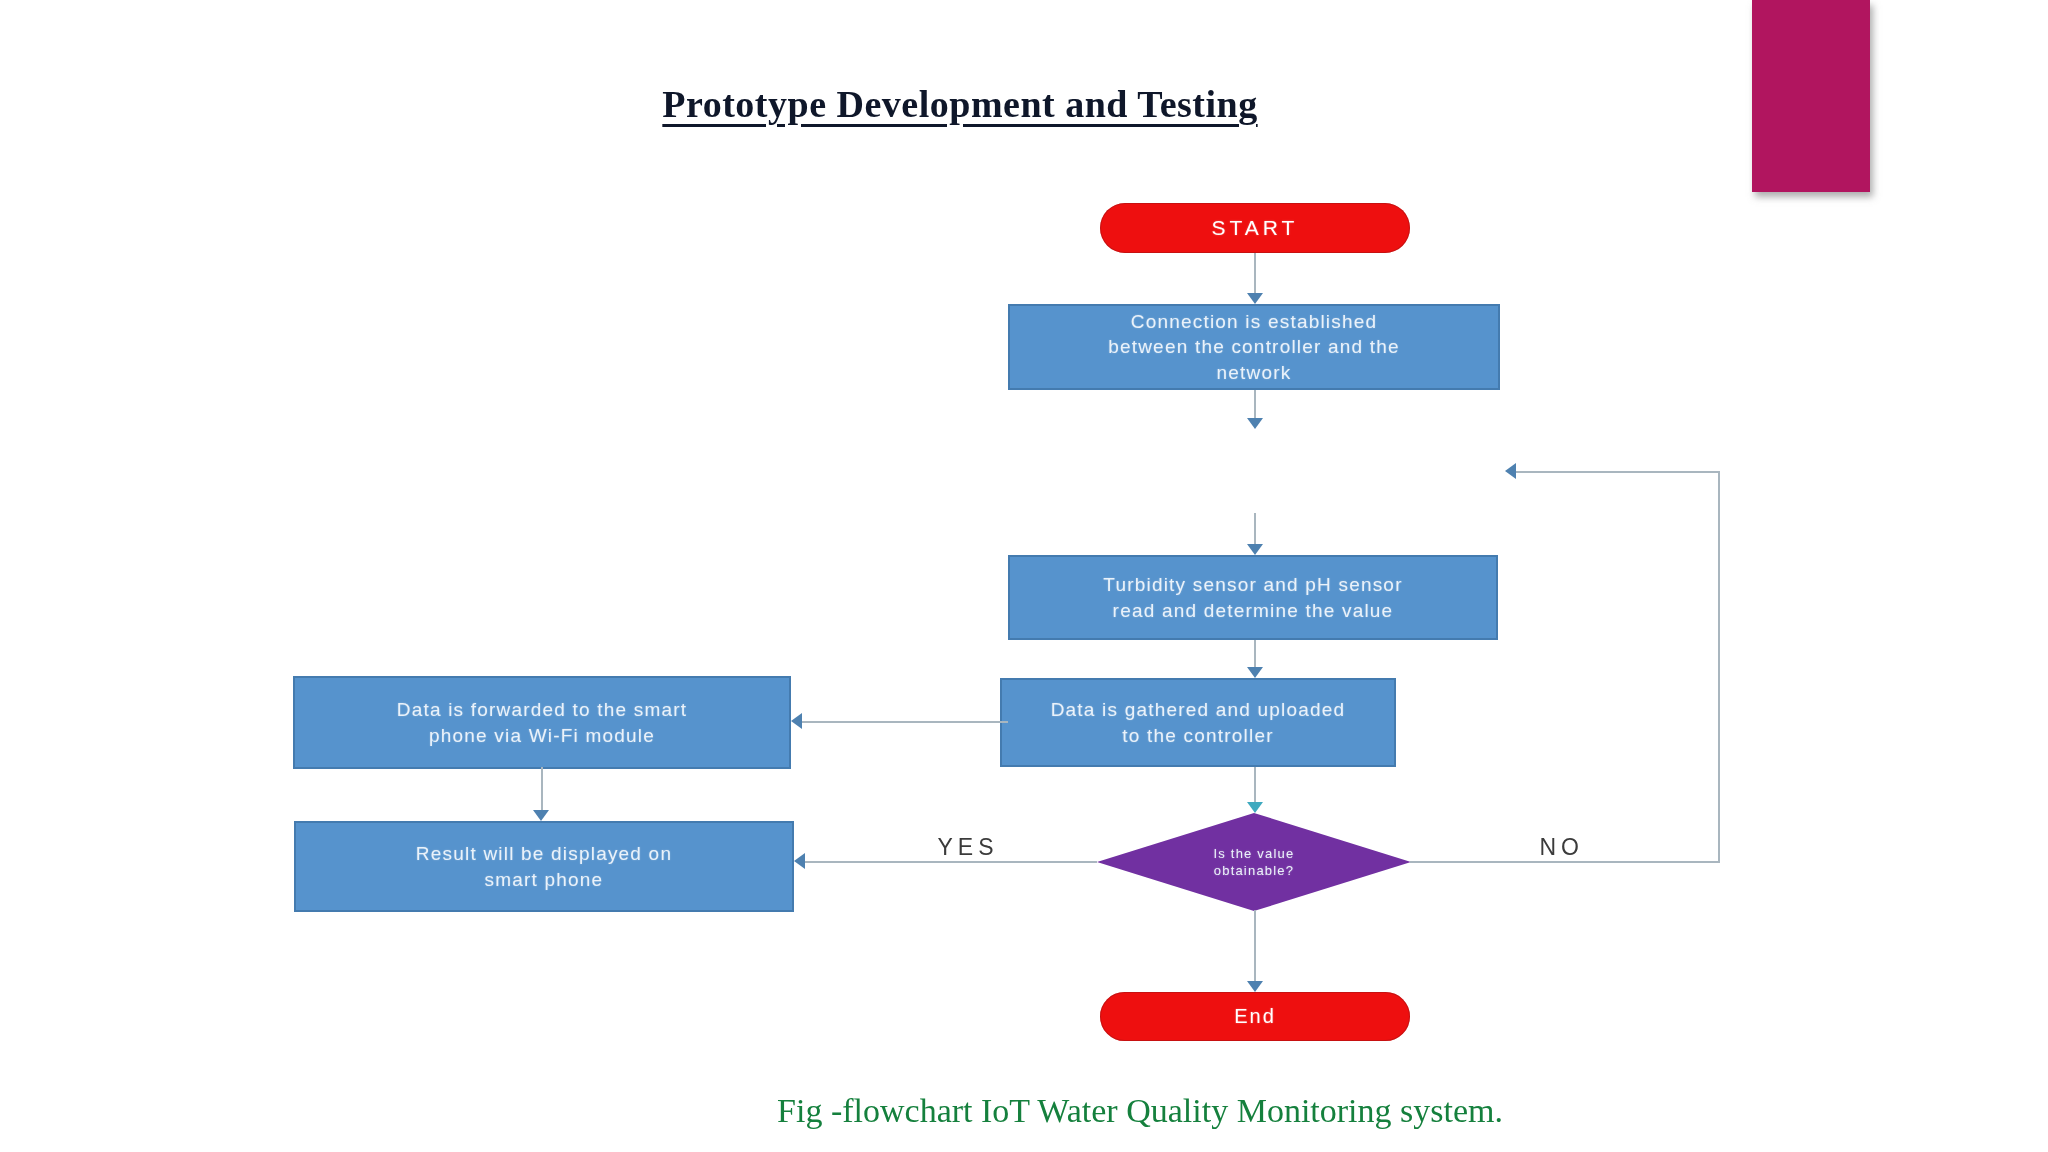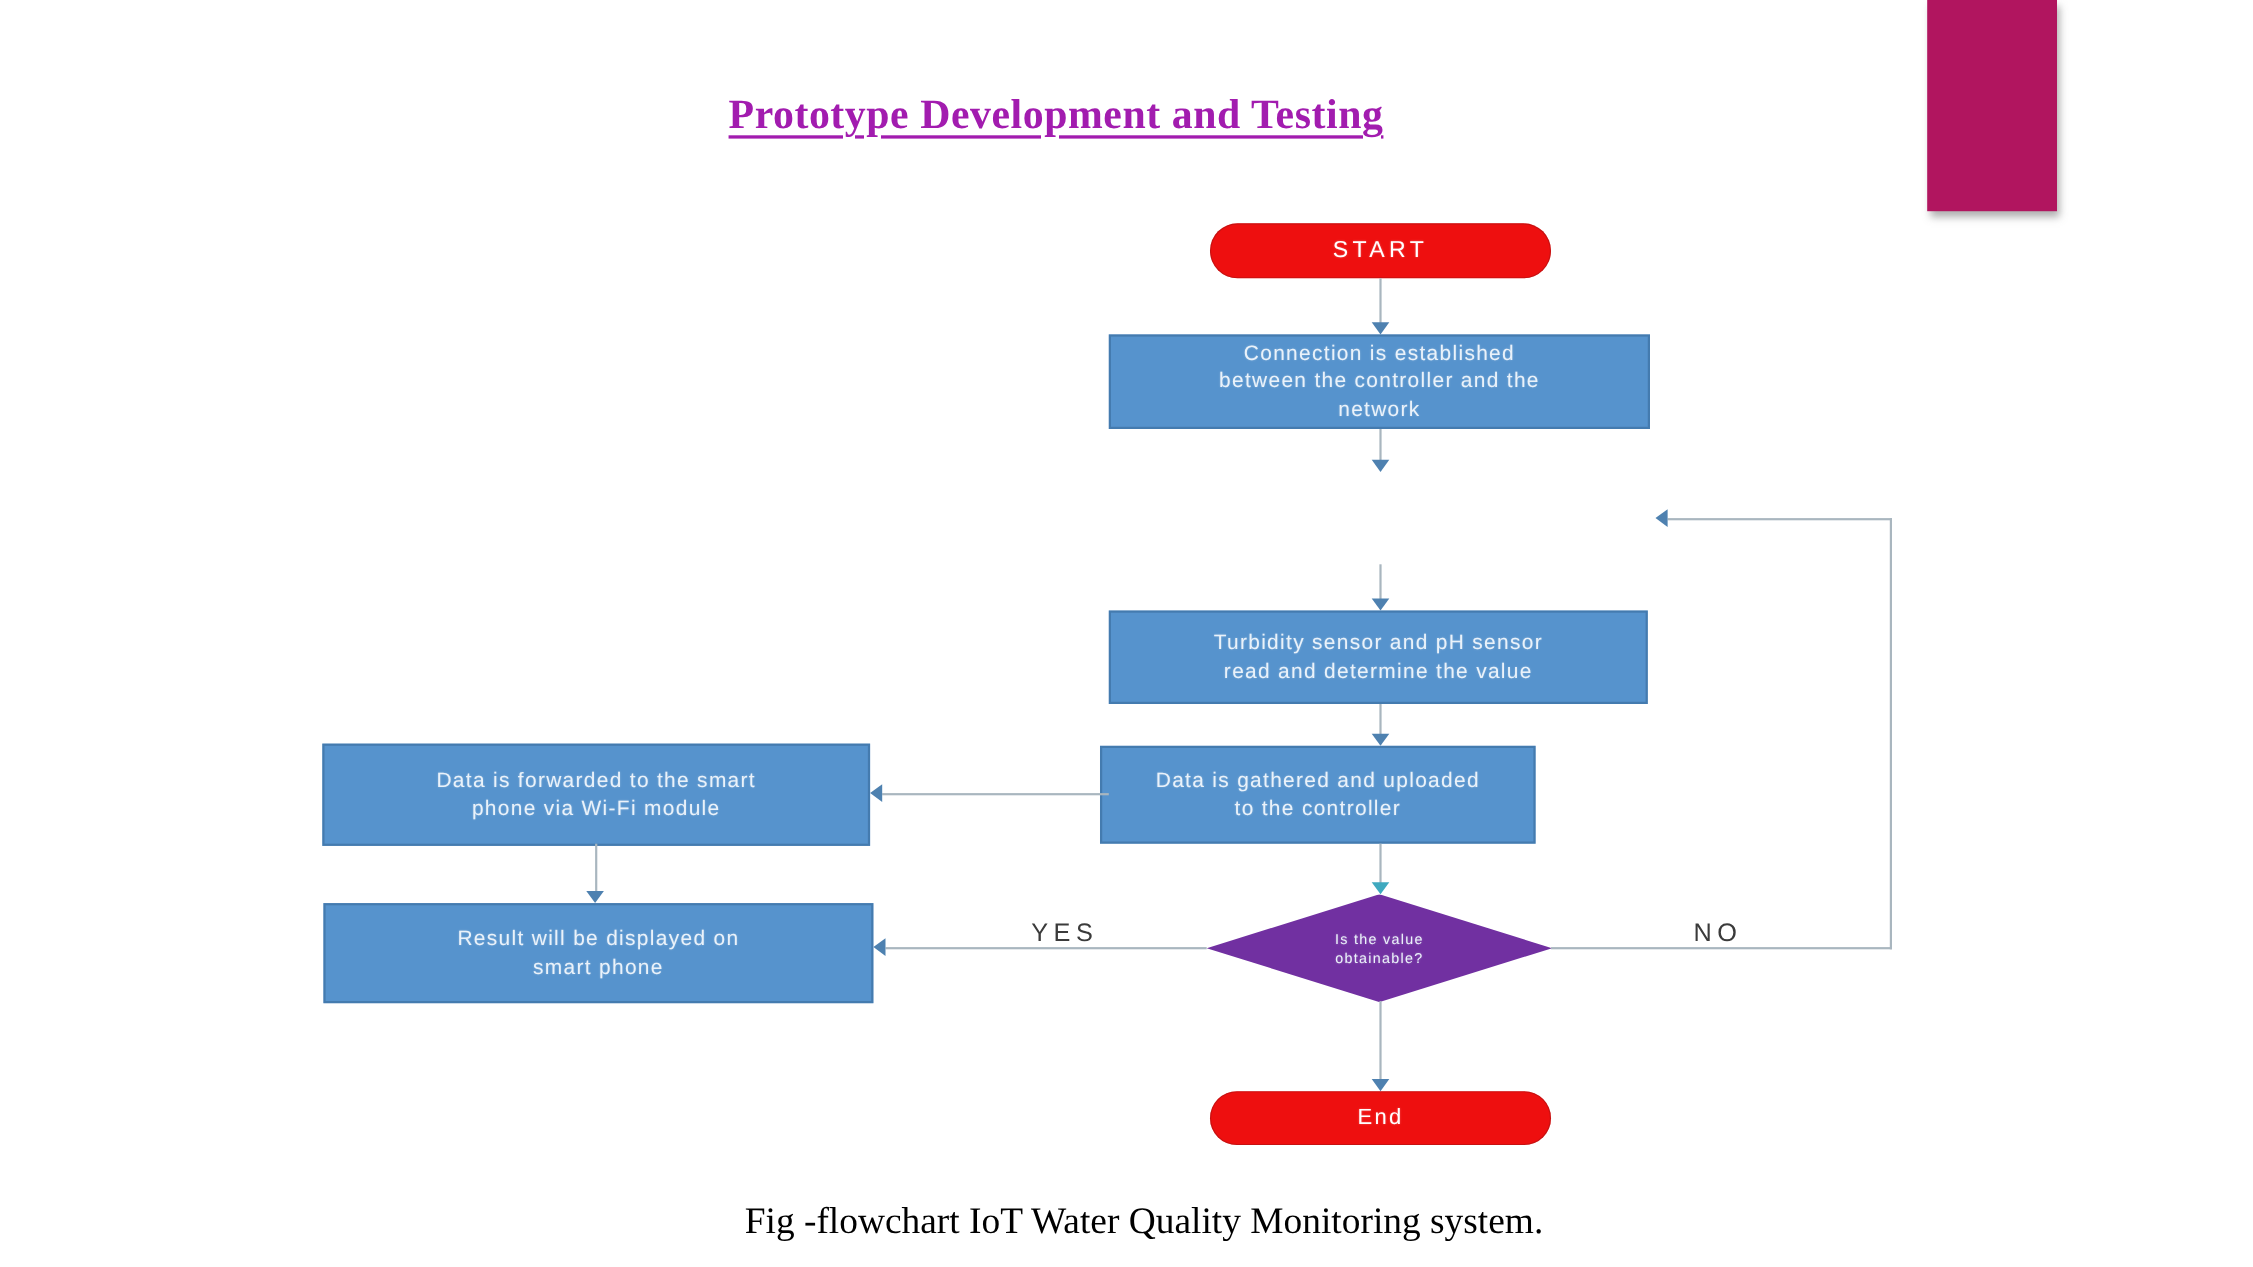--- a/index.html
+++ b/index.html
@@ -16,31 +16,31 @@
     position:absolute;left:1752px;top:0;width:118px;height:192px;
     background:#b1155f;
     box-shadow:3px 5px 7px rgba(110,110,110,.55);
   }
 
   
   .slide-title{
     position:absolute;left:560px;top:82px;width:800px;
     text-align:center;
     font-family:"Liberation Serif", serif;
-    font-weight:700;font-size:38px;color:#a21caf;
+    font-weight:700;font-size:38px;color:#0f172a;
     text-decoration:underline;
     text-decoration-thickness:3px;
     text-underline-offset:7px;
     letter-spacing:.5px;
   }
   .fig-caption{
-    position:absolute;left:590px;top:1092px;width:900px;
-    text-align:center;
+    position:absolute;left:603px;top:1092px;width:900px;
+    text-align:right;
     font-family:"Liberation Serif", serif;
-    font-weight:400;font-size:34px;color:#000000;
+    font-weight:400;font-size:34px;color:#15803d;
   }
 
   
   .node{
     position:absolute;display:flex;align-items:center;justify-content:center;
     text-align:center;color:#eaf2fa;
     font-size:19px;line-height:1.32;letter-spacing:1.2px;
     white-space:pre-line;
     text-shadow:0 0 2px rgba(255,255,255,.35);
   }

